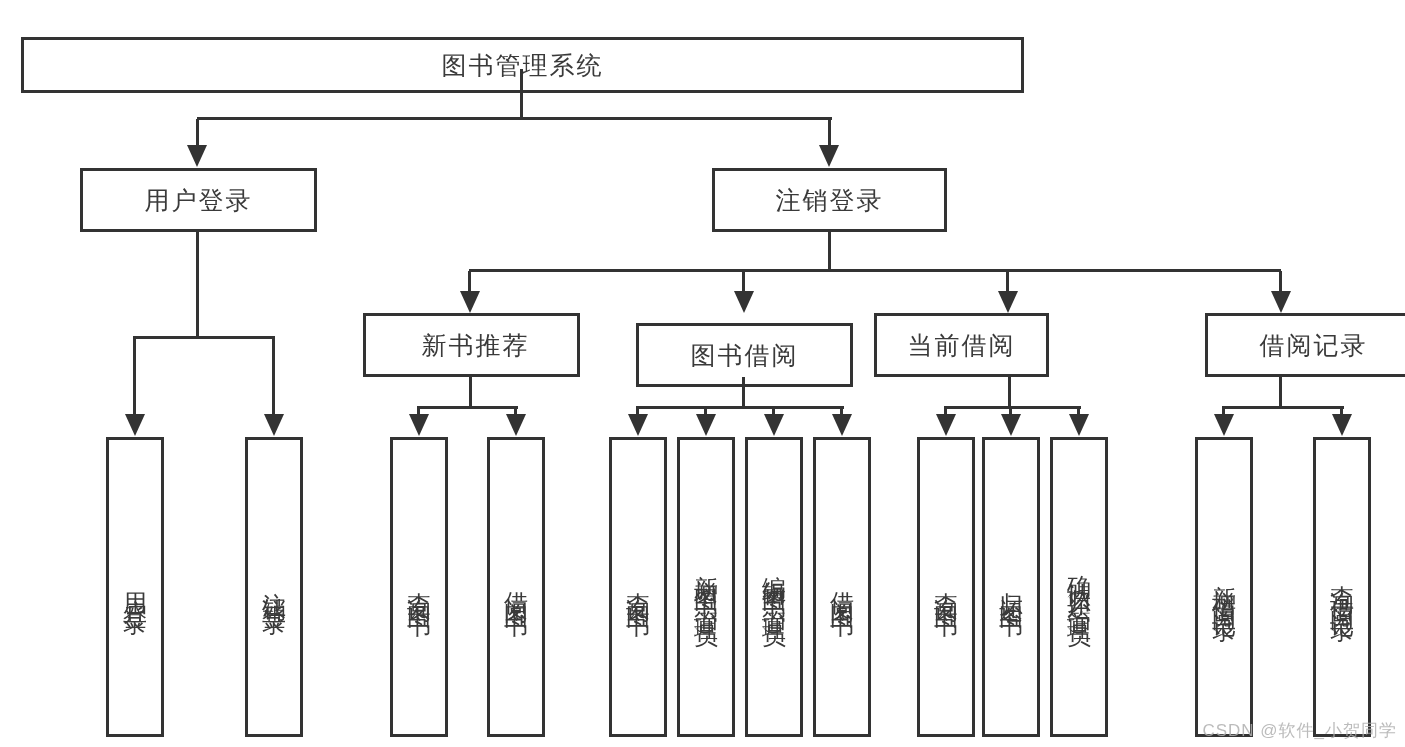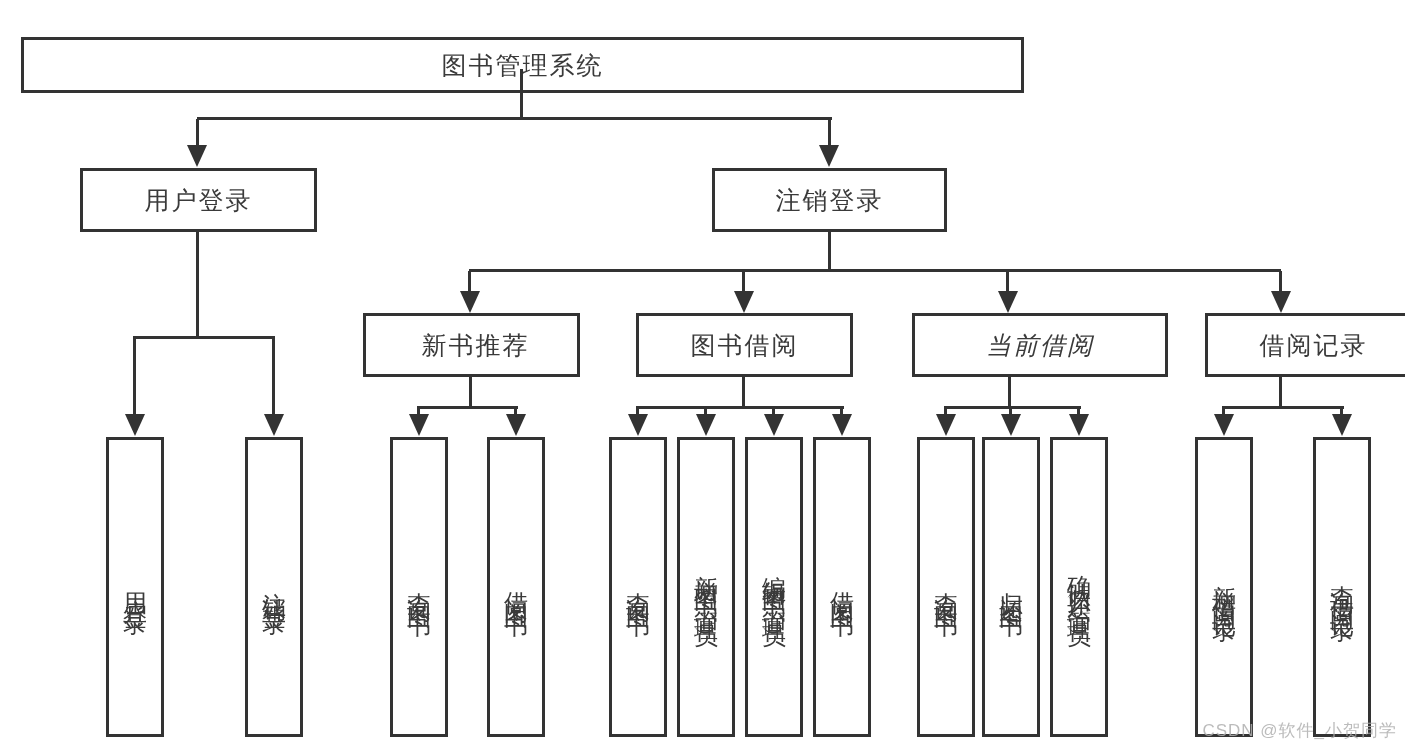--- a/index.html
+++ b/index.html
@@ -79,24 +79,24 @@
   <div class="vline" style="left:1006px;top:271px;height:24px;"></div>
   <div class="vline" style="left:1279px;top:271px;height:24px;"></div>
   <div class="arrow" style="left:460px;top:291px;"></div>
   <div class="arrow" style="left:734px;top:291px;"></div>
   <div class="arrow" style="left:998px;top:291px;"></div>
   <div class="arrow" style="left:1271px;top:291px;"></div>
 
   <div class="box" style="left:363px;top:313px;width:217px;height:64px;padding-left:8px;">
     <span>新书推荐</span>
   </div>
-  <div class="box" style="left:636px;top:313px;width:217px;height:64px;">
+  <div class="box" style="left:636px;top:323px;width:217px;height:64px;">
     <span>图书借阅</span>
   </div>
-  <div class="box" style="left:912px;top:313px;width:256px;height:64px;font-style:italic;">
+  <div class="box" style="left:874px;top:313px;width:175px;height:64px;">
     <span>当前借阅</span>
   </div>
   <div class="box" style="left:1173px;top:313px;width:217px;height:64px;margin-left:32px;">
     <span>借阅记录</span>
   </div>
 
   <div class="vline" style="left:469px;top:377px;height:32px;"></div>
   <div class="hline" style="left:417px;top:406px;width:101px;"></div>
   <div class="vline" style="left:417px;top:407px;height:10px;"></div>
   <div class="vline" style="left:514px;top:407px;height:10px;"></div>

